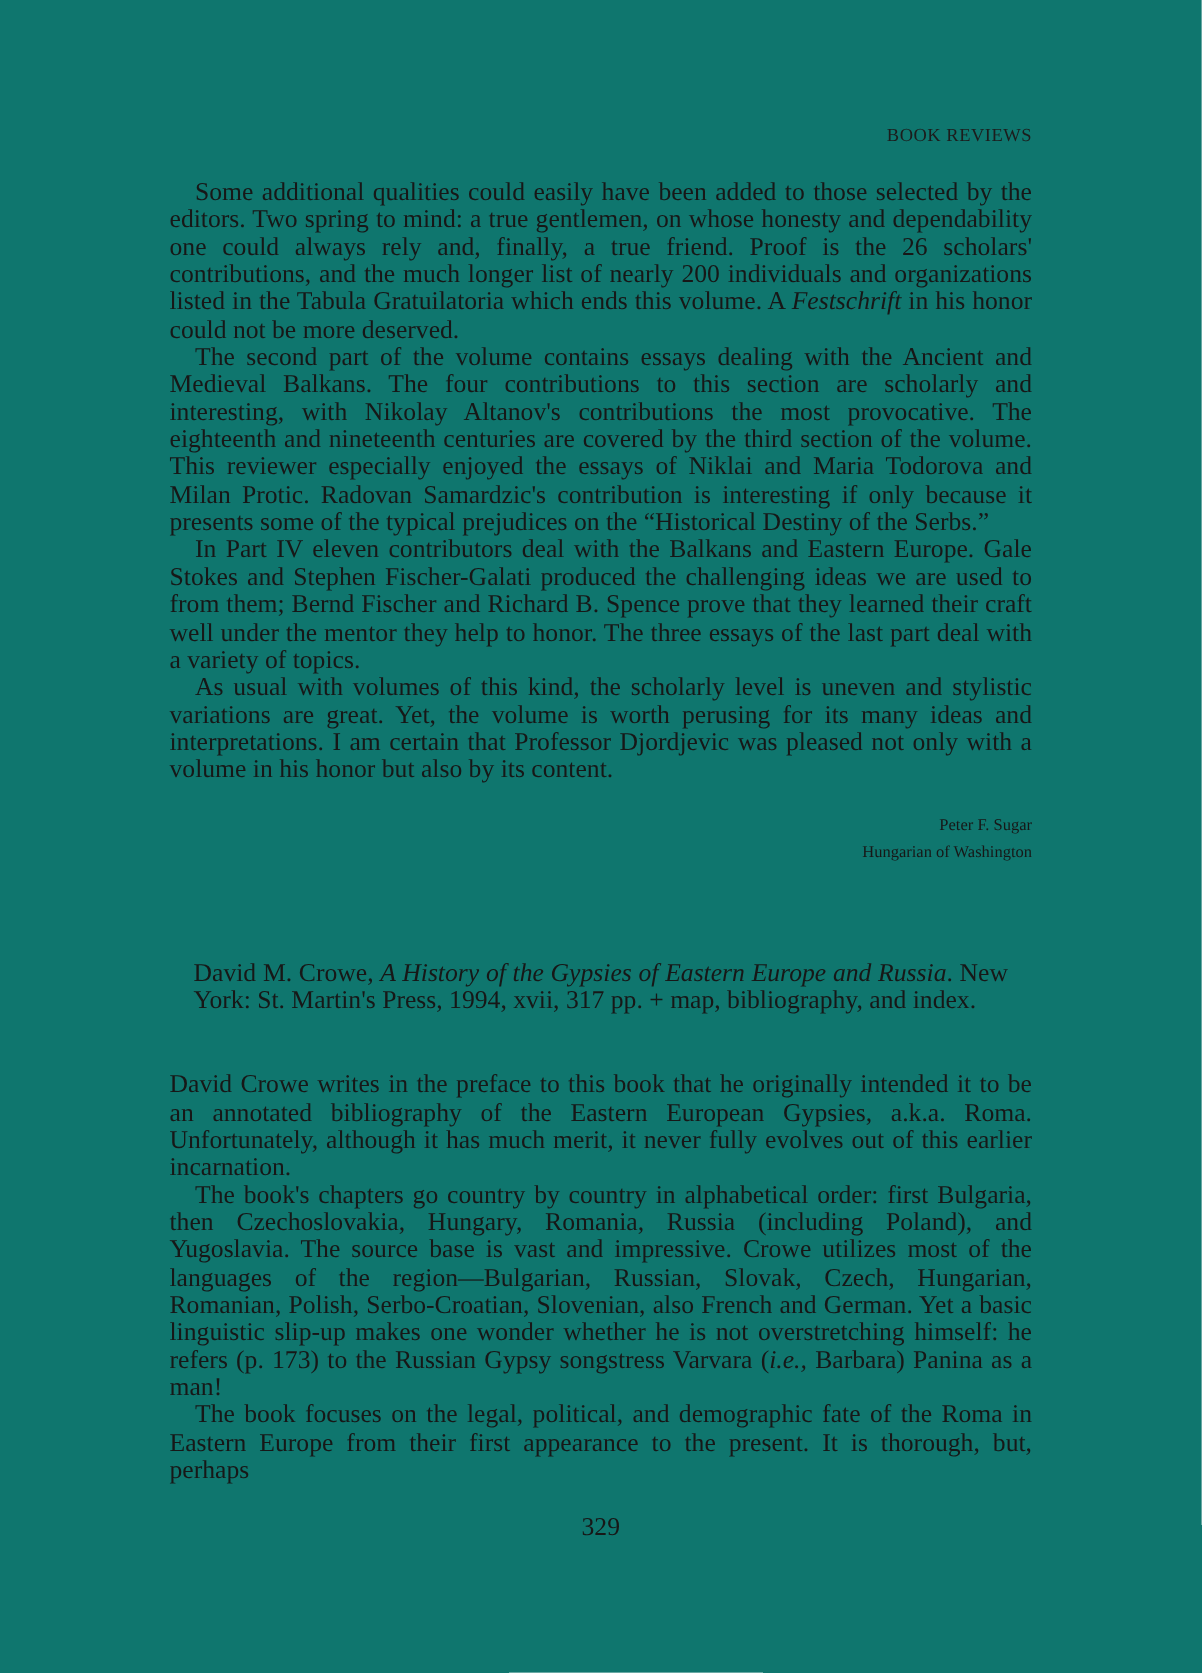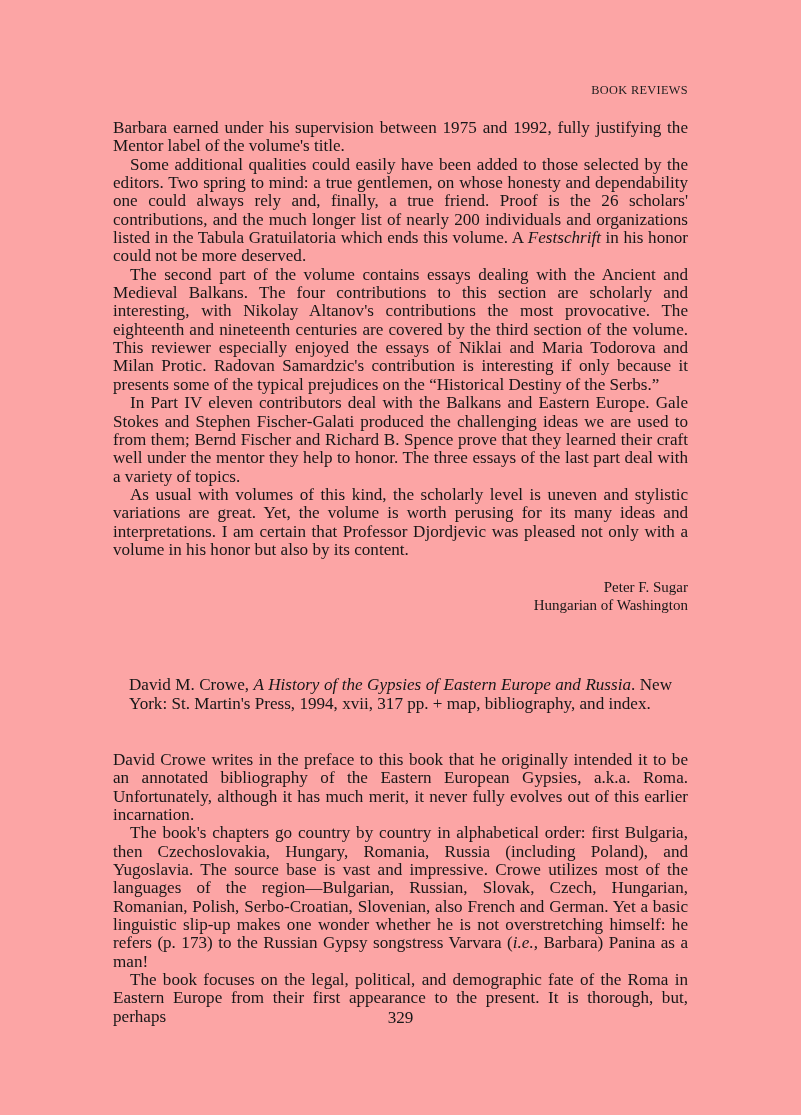--- a/index.html
+++ b/index.html
@@ -14,21 +14,21 @@
     font-family: "Liberation Serif", "DejaVu Serif", serif;
     color: #1a1a1a;
     overflow: hidden;
   }
 
   .page {
     position: absolute;
     left: 0; top: 0;
     width: 801px;
     height: 1115px;
-    background: #fca5a5;
+    background: #0f766e;
   }
 
   .content {
     position: absolute;
     left: 113px;
     top: 0;
     width: 575px;
   }
 
   .running-head {
@@ -61,21 +61,21 @@
   p.indent {
     text-indent: 17px;
   }
   p.noindent {
     text-indent: 0;
   }
 
   .signature {
     margin-top: 18.3px;
     text-align: right;
-    font-size: 15px;
+    font-size: 11px;
     line-height: 18.35px;
     color: #171717;
   }
   .signature div { white-space: nowrap; }
 
   .review-gap {
     height: 46px;
   }
 
   .citation {
@@ -116,21 +116,20 @@
 <div class="page">
 
   <div class="content">
 
     <div class="running-head">BOOK REVIEWS</div>
 
     <div class="body-block">
 
       <div>
 
-        <p class="para noindent nostretch">Barbara earned under his supervision between 1975 and 1992, fully justifying the Mentor label of the volume's title.</p>
 
         <p class="para indent nostretch"><span>Some additional qualities could easily have been added to those selected by the editors. Two spring to mind: a true gentlemen, on whose honesty and dependability one could always rely and, finally, a true friend. Proof is the 26 scholars' contributions, and the much longer list of nearly 200 individuals and organizations listed in the Tabula Gratuilatoria which ends this volume. A </span><i>Festschrift</i><span> in his honor could not be more deserved.</span></p>
 
         <p class="para indent nostretch">The second part of the volume contains essays dealing with the Ancient and Medieval Balkans. The four contributions to this section are scholarly and interesting, with Nikolay Altanov's contributions the most provocative. The eighteenth and nineteenth centuries are covered by the third section of the volume. This reviewer especially enjoyed the essays of Niklai and Maria Todorova and Milan Protic. Radovan Samardzic's contribution is interesting if only because it presents some of the typical prejudices on the “Historical Destiny of the Serbs.”</p>
 
         <p class="para indent nostretch">In Part IV eleven contributors deal with the Balkans and Eastern Europe. Gale Stokes and Stephen Fischer-Galati produced the challenging ideas we are used to from them; Bernd Fischer and Richard B. Spence prove that they learned their craft well under the mentor they help to honor. The three essays of the last part deal with a variety of topics.</p>
 
         <p class="para indent nostretch">As usual with volumes of this kind, the scholarly level is uneven and stylistic variations are great. Yet, the volume is worth perusing for its many ideas and interpretations. I am certain that Professor Djordjevic was pleased not only with a volume in his honor but also by its content.</p>
 
         <div class="signature">

